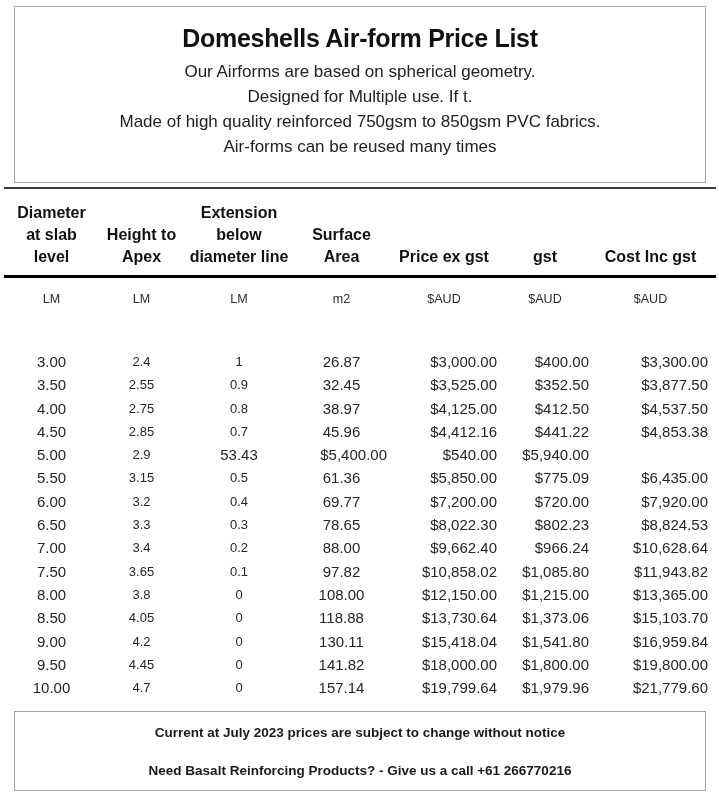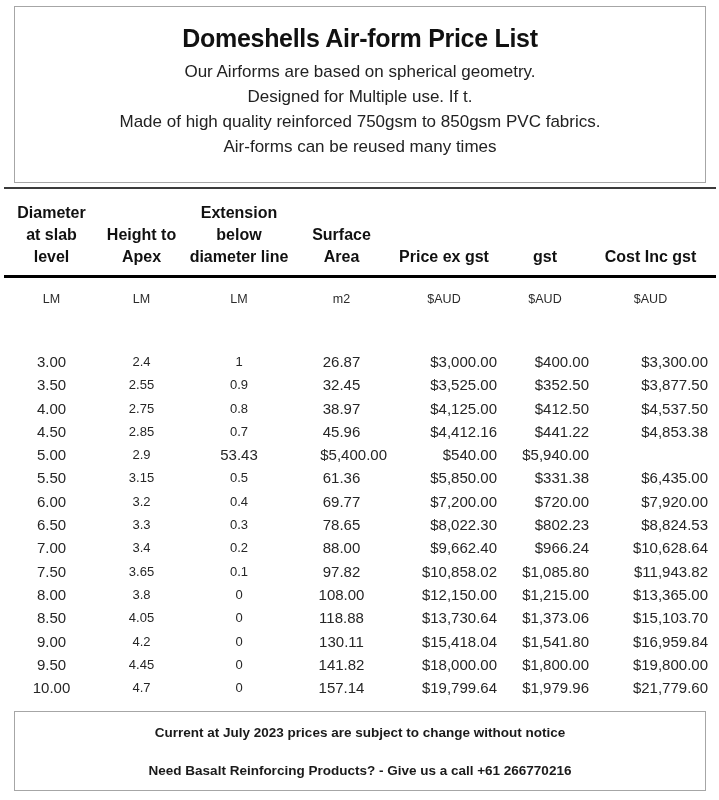--- a/index.html
+++ b/index.html
@@ -196,21 +196,21 @@
         <div class="cell a-right f-lg">$5,400.00</div>
         <div class="cell a-right f-lg">$540.00</div>
         <div class="cell a-right f-lg">$5,940.00</div>
       </div>
       <div class="grid7 trow">
         <div class="cell a-center f-lg">5.50</div>
         <div class="cell a-center f-sm">3.15</div>
         <div class="cell a-center f-sm">0.5</div>
         <div class="cell a-center f-lg">61.36</div>
         <div class="cell a-right f-lg">$5,850.00</div>
-        <div class="cell a-right f-lg">$331.38</div>
+        <div class="cell a-right f-lg">$775.09</div>
         <div class="cell a-right f-lg">$6,435.00</div>
       </div>
       <div class="grid7 trow">
         <div class="cell a-center f-lg">6.00</div>
         <div class="cell a-center f-sm">3.2</div>
         <div class="cell a-center f-sm">0.4</div>
         <div class="cell a-center f-lg">69.77</div>
         <div class="cell a-right f-lg">$7,200.00</div>
         <div class="cell a-right f-lg">$720.00</div>
         <div class="cell a-right f-lg">$7,920.00</div>

